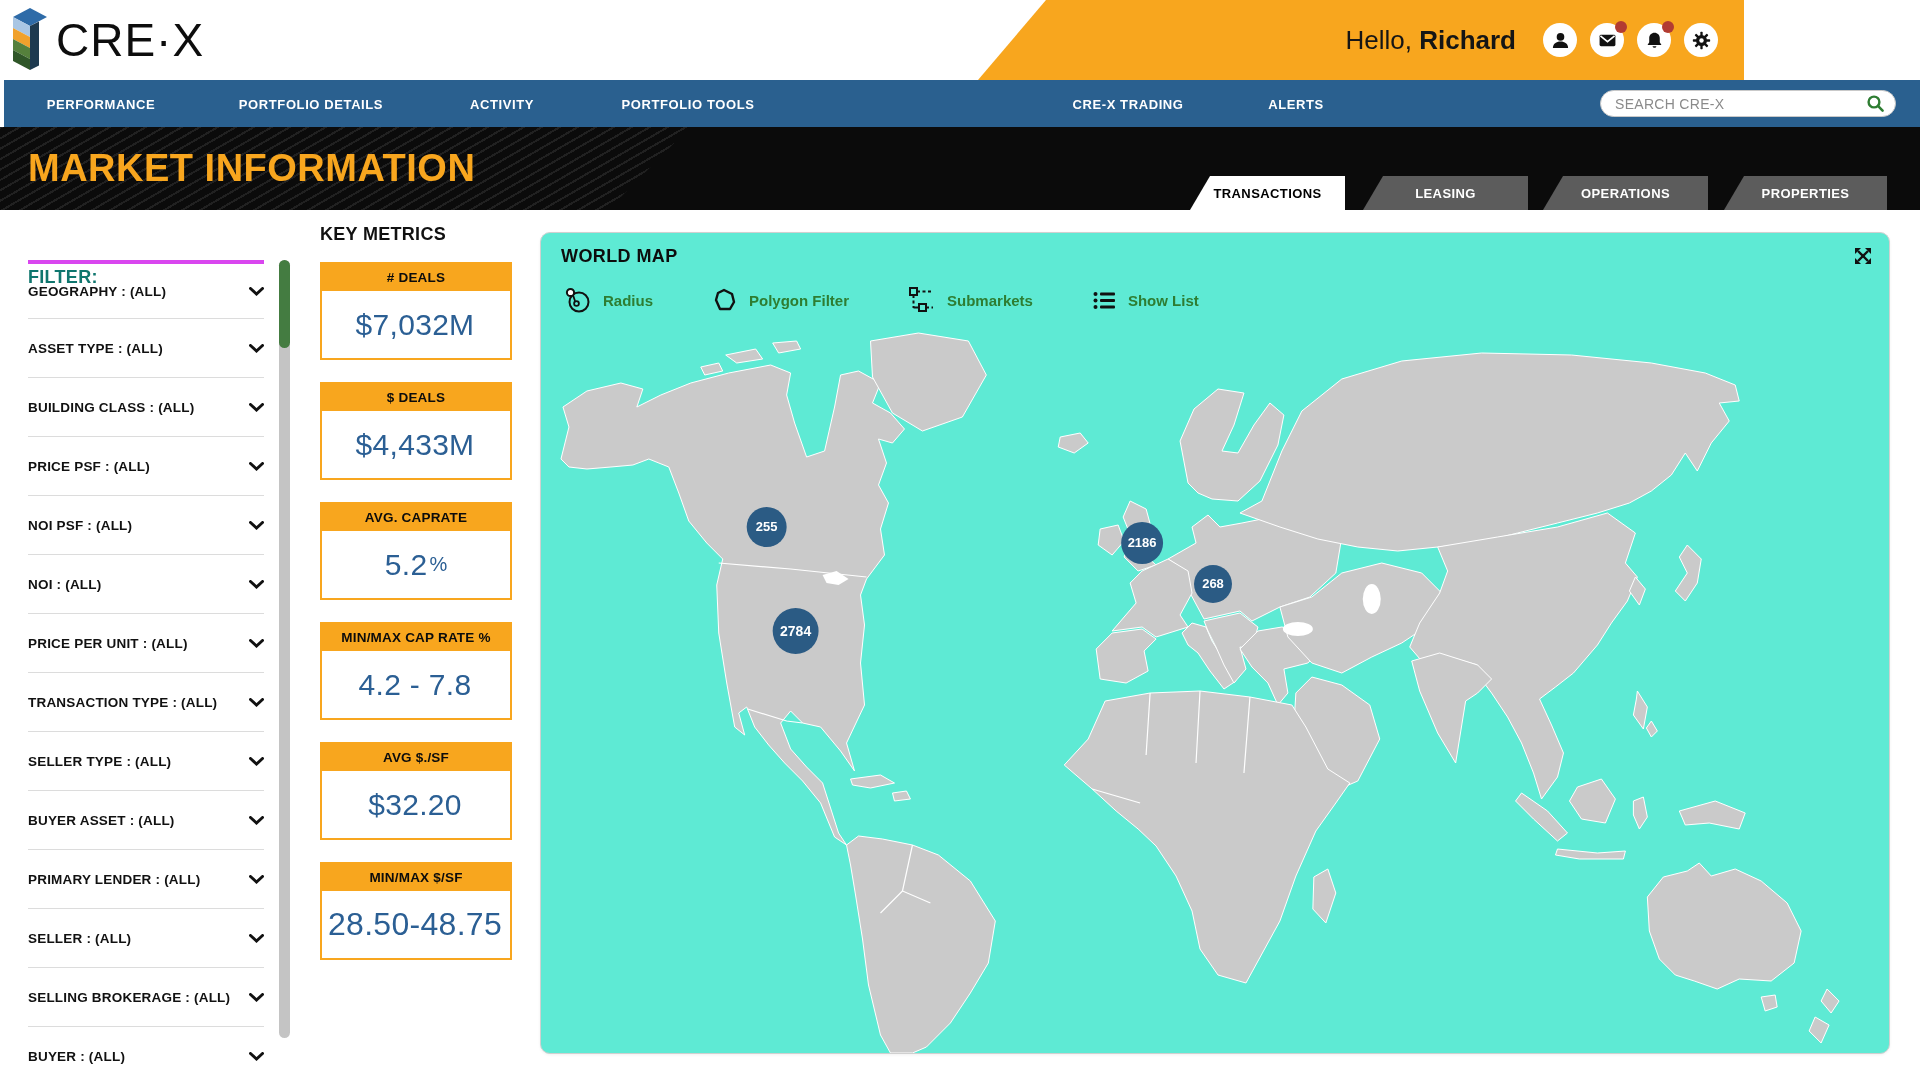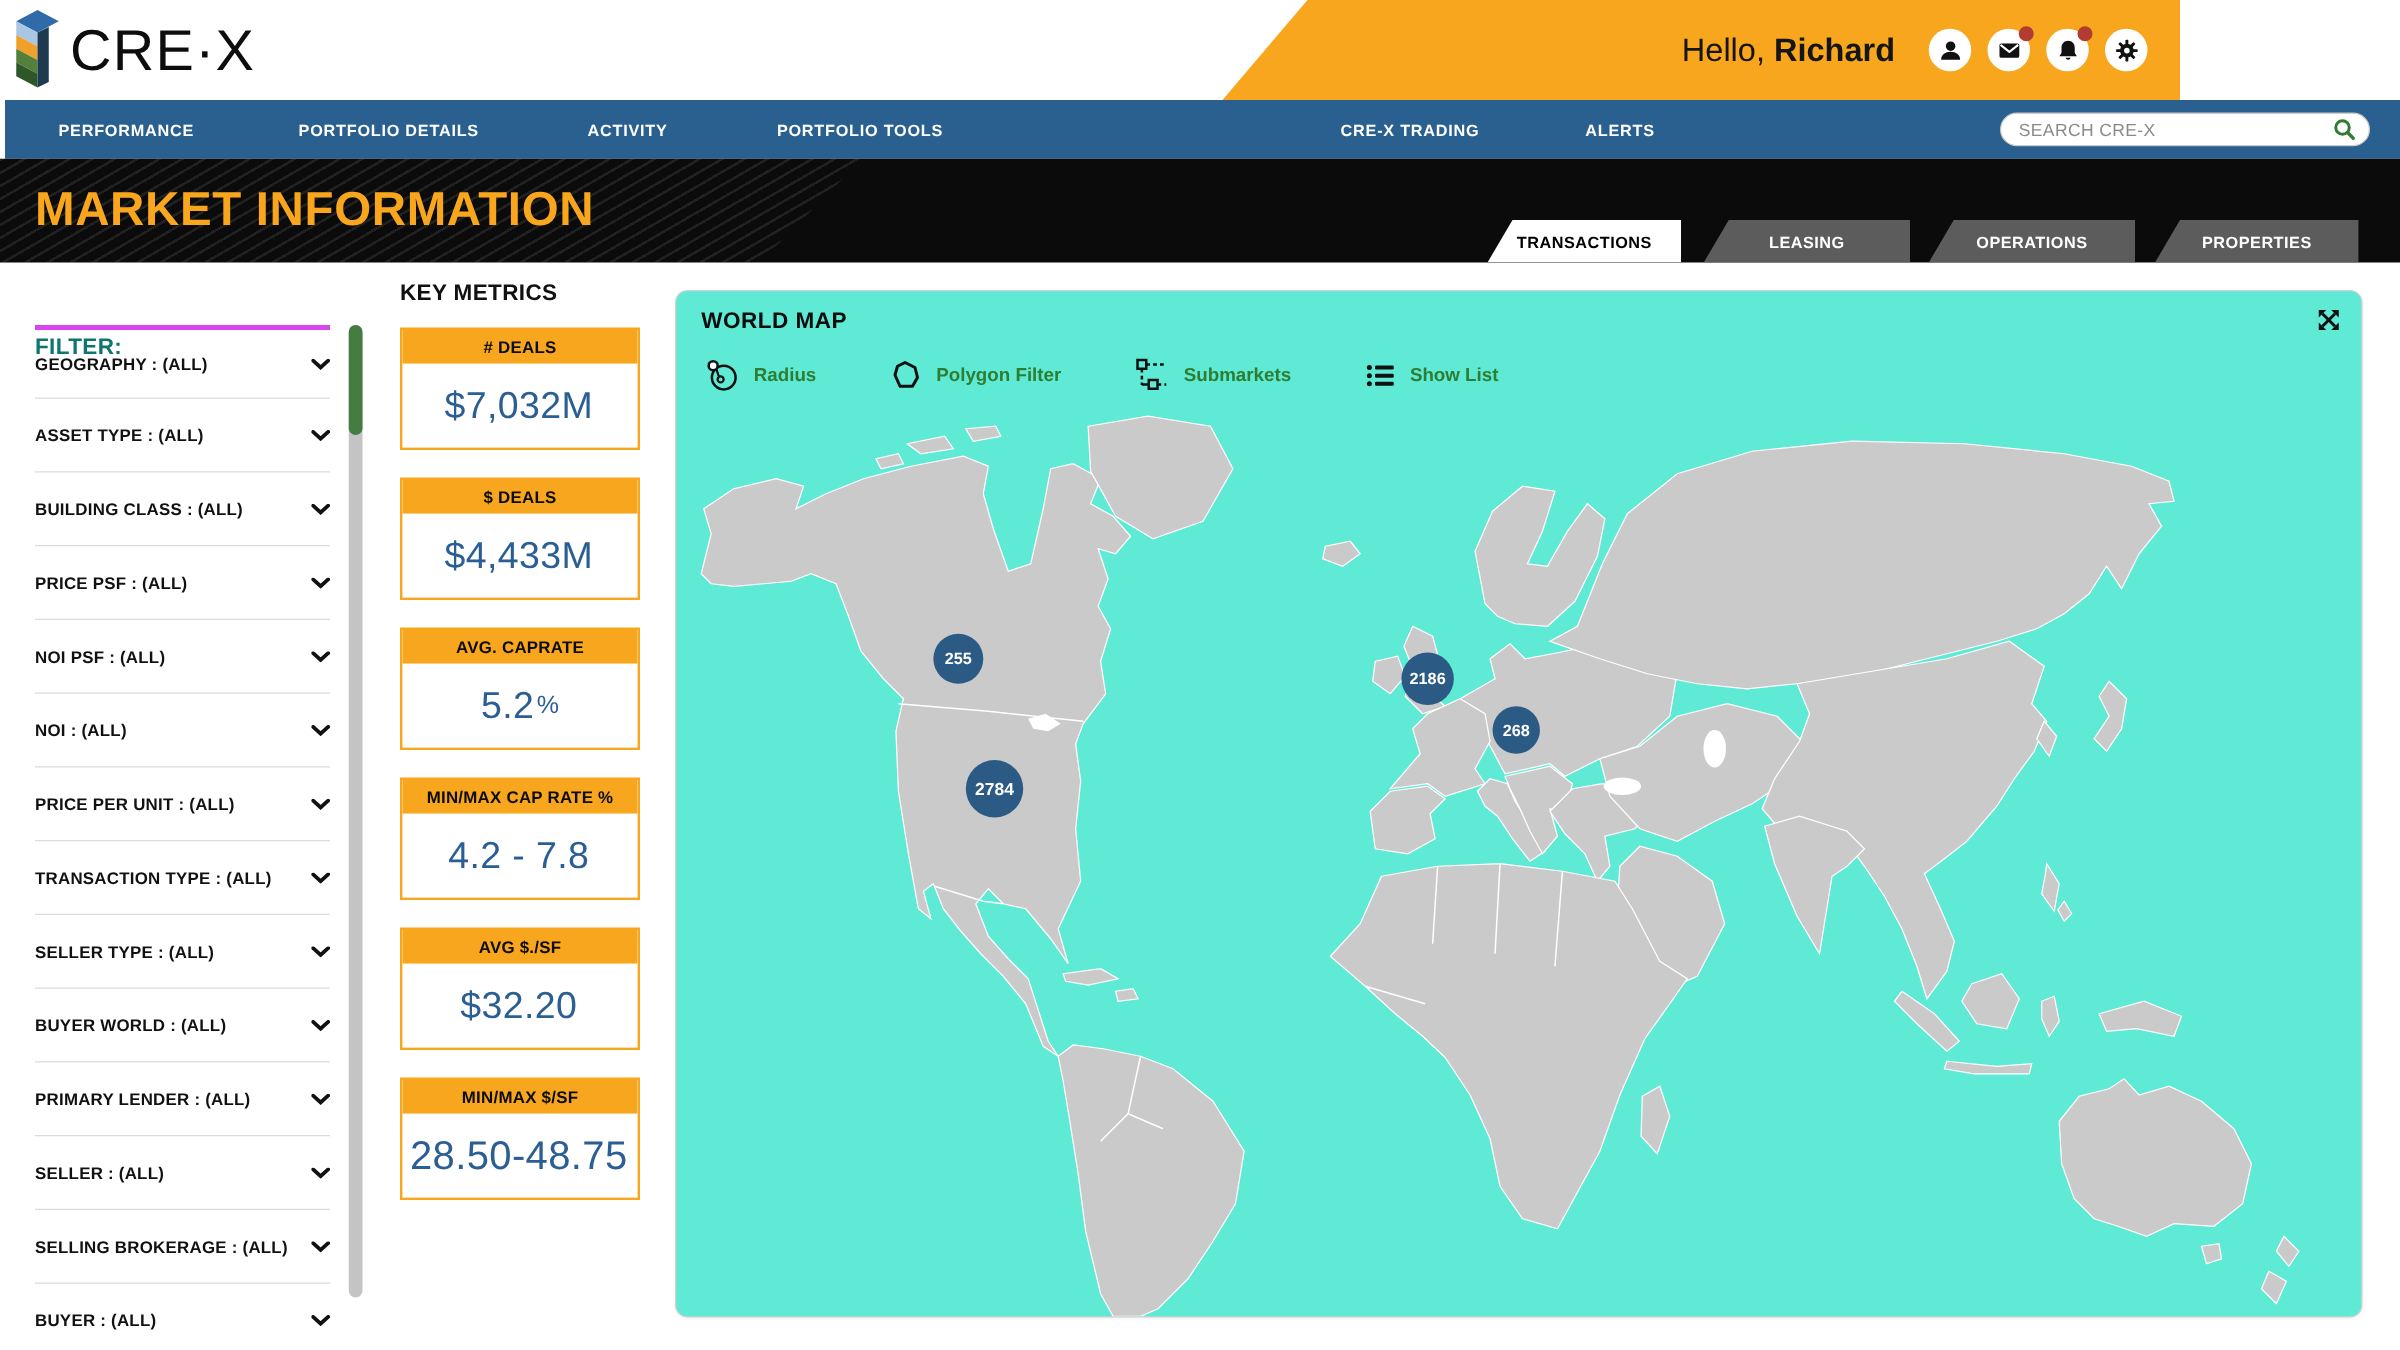--- a/index.html
+++ b/index.html
@@ -232,21 +232,21 @@
           <polyline points="1.5,1.5 7.5,7 13.5,1.5" stroke="#111" stroke-width="3" fill="none" stroke-linecap="round"></polyline>
         </svg>
       </div>
     <div class="filter-row">
         <span class="filter-label">SELLER TYPE : (ALL)</span>
         <svg width="15" height="9" viewBox="0 0 15 9">
           <polyline points="1.5,1.5 7.5,7 13.5,1.5" stroke="#111" stroke-width="3" fill="none" stroke-linecap="round"></polyline>
         </svg>
       </div>
     <div class="filter-row">
-        <span class="filter-label">BUYER WORLD : (ALL)</span>
+        <span class="filter-label">BUYER ASSET : (ALL)</span>
         <svg width="15" height="9" viewBox="0 0 15 9">
           <polyline points="1.5,1.5 7.5,7 13.5,1.5" stroke="#111" stroke-width="3" fill="none" stroke-linecap="round"></polyline>
         </svg>
       </div>
     <div class="filter-row">
         <span class="filter-label">PRIMARY LENDER : (ALL)</span>
         <svg width="15" height="9" viewBox="0 0 15 9">
           <polyline points="1.5,1.5 7.5,7 13.5,1.5" stroke="#111" stroke-width="3" fill="none" stroke-linecap="round"></polyline>
         </svg>
       </div>

